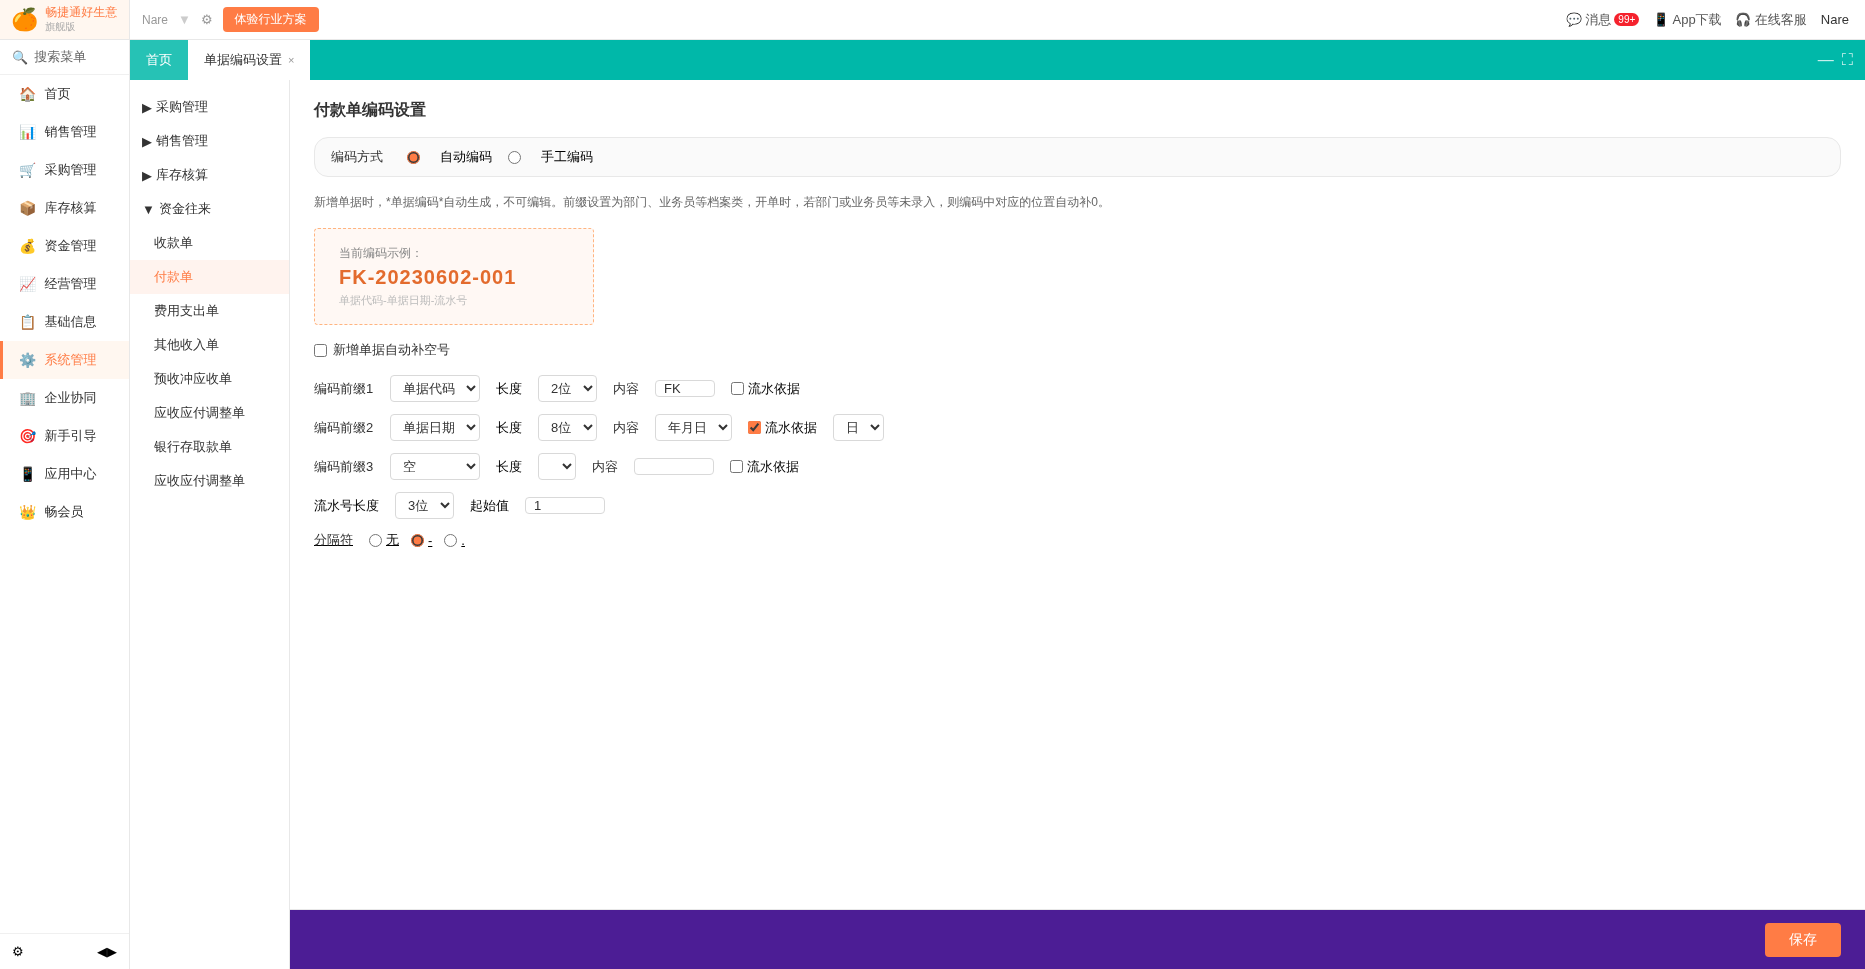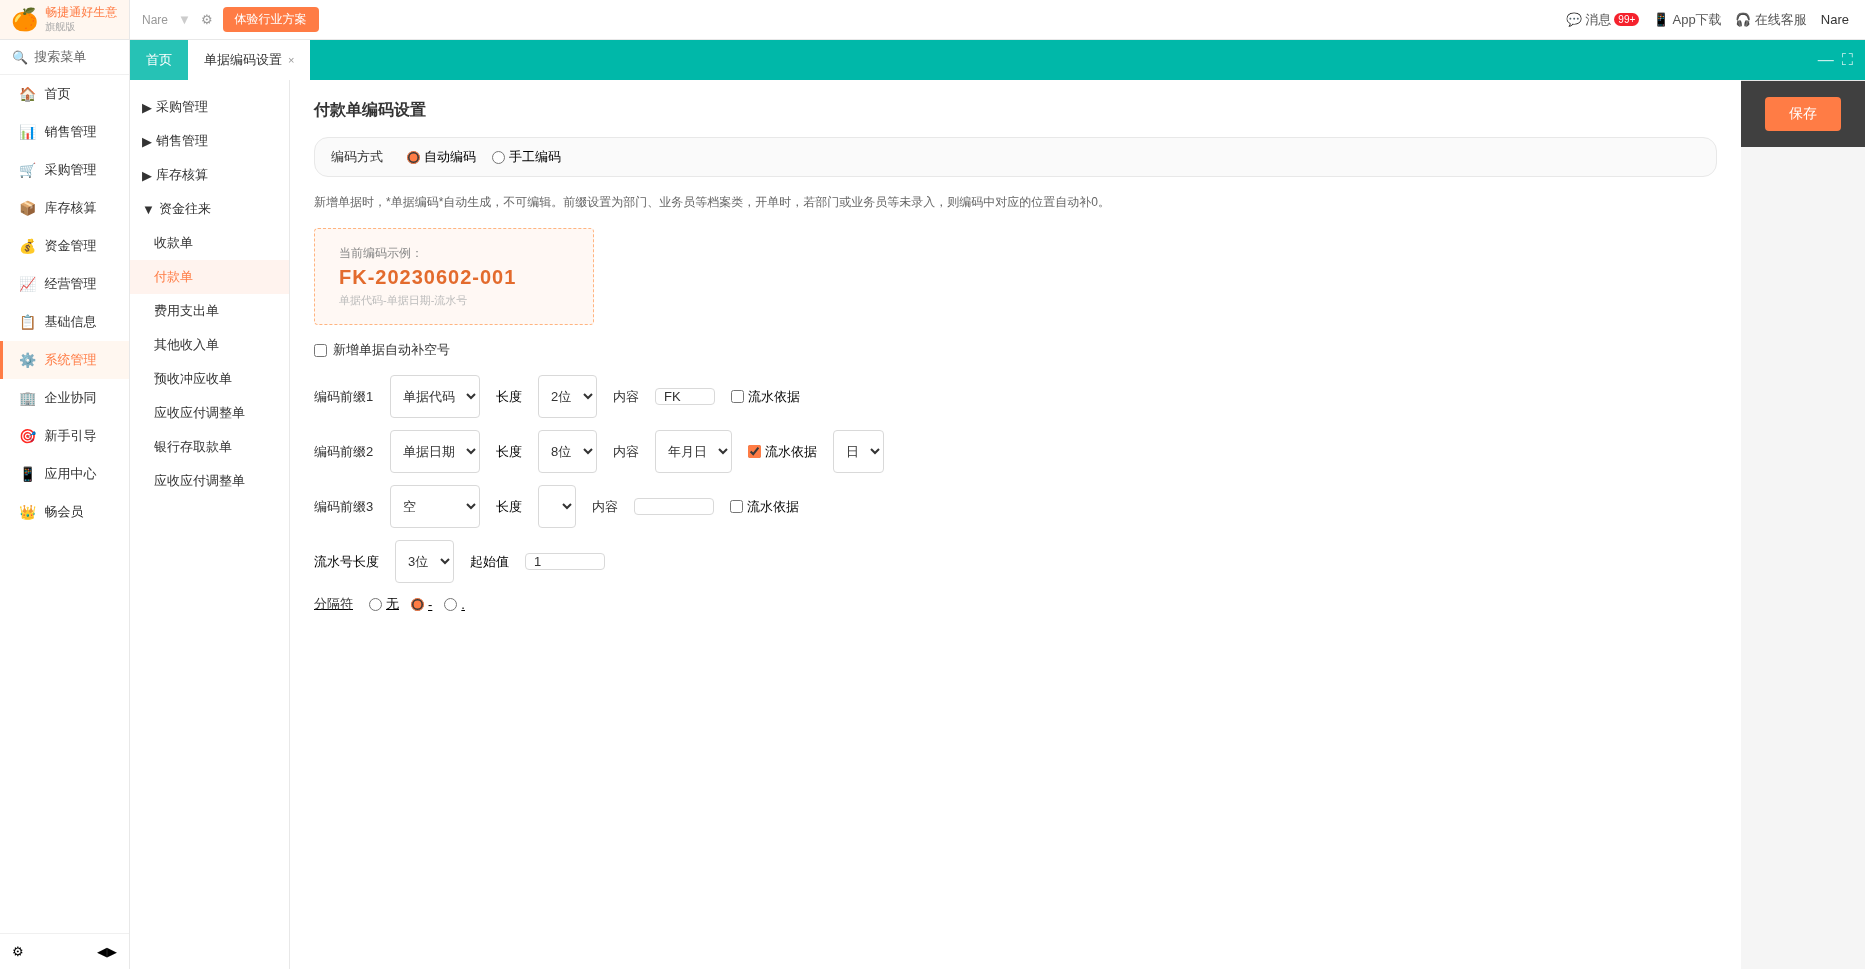--- a/index.html
+++ b/index.html
@@ -55,29 +55,29 @@
     }
     .sub-sidebar-item {
       padding: 8px 16px; cursor: pointer; color: #333; font-size: 13px;
       display: flex; align-items: flex-end; gap: 4px;
     }
     .sub-sidebar-item.active { background: #fff3ee; color: #ff7c45; }
     .sub-sidebar-group { padding: 8px 12px; color: #333; font-size: 13px; cursor: pointer; display: flex; align-items: center; gap: 4px; }
     .sub-sidebar-indent { padding-left: 24px; }
 
     
-    .form-area { flex: 1; display: flex; flex-direction: row; overflow: hidden; }
+    .form-area { flex: 1; display: flex; flex-direction: column; overflow: hidden; }
     .form-content { flex: 1; overflow-y: auto; padding: 20px 24px; background: #fff; }
 
     
     .page-title { font-size: 16px; font-weight: bold; color: #333; margin-bottom: 16px; }
     .coding-method { display: flex; align-items: center; gap: 16px; padding: 10px 16px; background: #fafafa; border: 1px solid #e8e8e8; border-radius: 14px; margin-bottom: 16px; }
     .coding-label { color: #333; margin-right: 8px; }
     .radio-group { display: flex; align-items: center; gap: 16px; }
-    .radio-item { display: flex; align-items: center; gap: 4px; cursor: pointer; }
+    .radio-item { display: flex; align-items: center; gap: 20px; cursor: pointer; }
     .radio-item input[type=radio] { accent-color: #ff7c45; cursor: pointer; }
 
     
     .info-text { color: #666; font-size: 12px; margin-bottom: 16px; line-height: 1.6; }
 
     
     .code-preview {
       border: 1px dashed #ffb480; background: #fff8f4; border-radius: 4px;
       padding: 16px 24px; display: inline-block; margin-bottom: 16px; min-width: 280px;
     }
@@ -103,35 +103,35 @@
 
     
     .separator-row { display: flex; align-items: center; gap: 16px; margin-bottom: 12px; text-decoration: underline; }
     .sep-label { color: #333; }
     .sep-radio-group { display: flex; align-items: center; gap: 12px; }
     .sep-radio { display: flex; align-items: center; gap: 4px; cursor: pointer; }
     .sep-radio input[type=radio] { accent-color: #ff7c45; cursor: pointer; }
 
     
     .bottom-bar {
-      height: 67px; background: #404040; border-top: 1px solid #e8e8e8;
+      height: 60px; background: #4c1d95; border-top: 1px solid #e8e8e8;
       display: flex; align-items: center; justify-content: flex-end;
       padding: 0 24px; flex-shrink: 0;
     }
     .save-btn {
       background: #ff7c45; color: #fff; border: none; border-radius: 4px;
       padding: 8px 24px; font-size: 14px; cursor: pointer;
     }
 
     .top-layout { display: flex; height: 40px; background: #fff; border-bottom: 1px solid #e8e8e8; flex-shrink: 0; }
     .top-logo { width: 130px; background: #fff7f0; display: flex; align-items: center; justify-content: center; gap: 6px; border-right: 1px solid #e8e8e8; flex-shrink: 0; padding: 0 8px; }
     .top-logo-icon { font-size: 22px; color: #ff7c45; }
     .top-logo-text { font-size: 12px; color: #ff7c45; line-height: 1.3; }
 
-    select { border: 1px solid #d9d9d9; border-radius: 4px; padding: 12px 8px; background: #fff; color: #333; cursor: pointer; outline: none; }
+    select { border: 1px solid #d9d9d9; border-radius: 4px; padding: 4px 8px; background: #fff; color: #333; cursor: pointer; outline: none; }
     input[type=text] { border: 1px solid #d9d9d9; border-radius: 4px; padding: 0 8px; background: #fff; color: #333; outline: none; }
   </style>
 </head>
 <body>
 
 <div class="top-layout">
   <div class="top-logo">
     <span class="top-logo-icon">🍊</span>
     <div>
       <div class="top-logo-text">畅捷通好生意</div>

